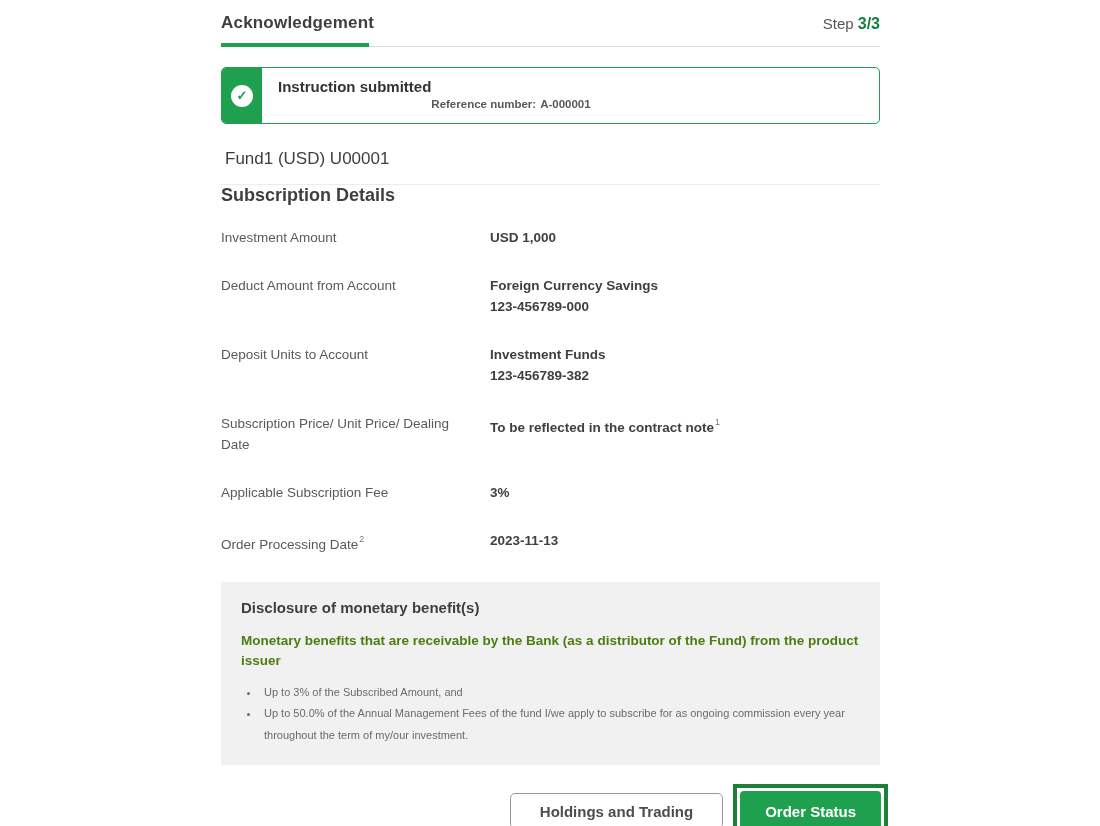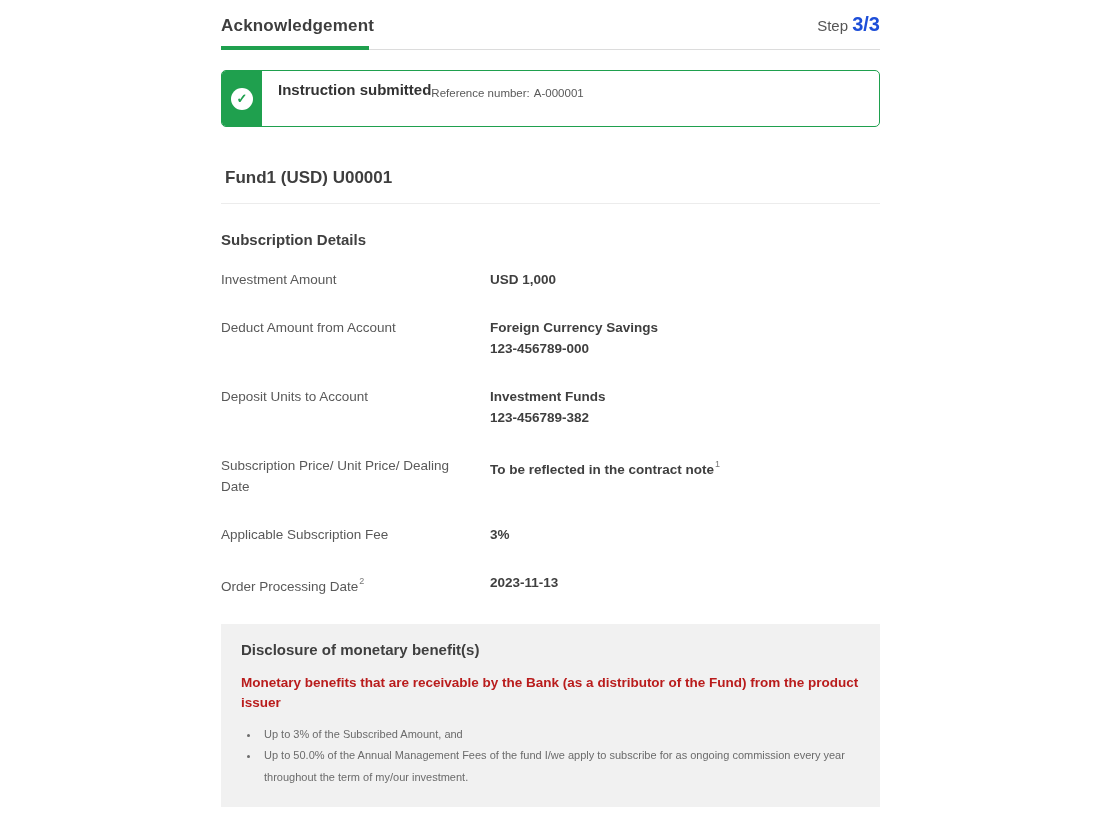--- a/index.html
+++ b/index.html
@@ -4,53 +4,53 @@
 <style>
   * { margin:0; padding:0; box-sizing:border-box; }
   html,body { width:1100px; height:826px; background:#ffffff; overflow:hidden;
     font-family:"Liberation Sans", sans-serif; }
   .container { margin-left:221px; width:659px; padding-top:13px; }
 
   
   .hdr-row { display:flex; justify-content:space-between; align-items:flex-end;text-align:right; }
   .page-title { font-size:17px; font-weight:700; color:#3e3e3e; letter-spacing:.2px; }
   .step { font-size:15px; color:#555; }
-  .step b { font-size:20px; color:#1d4ed8; }
+  .step b { font-size:16px; color:#15803d; }
   .hdr-rule { position:relative; margin-top:10px; height:4px; }
   .hdr-rule .gray { position:absolute; left:0; right:0; bottom:0; height:1px; background:#dcdcdc; }
   .hdr-rule .green { position:absolute; left:0; top:0; width:148px; height:4px; background:#1FA04E; }
 
   
   .banner { margin-top:20px; display:flex; height:57px; border:1px solid #1FA04E;
     border-radius:5px; overflow:hidden; background:#fff; }
   .banner-strip { width:40px; background:#1FA04E; display:flex; align-items:center; justify-content:center; flex:0 0 40px; }
   .check-circle { width:22px; height:22px; border-radius:50%; background:#fff; color:#1FA04E;
     display:flex; align-items:center; justify-content:center; font-size:13px; font-weight:700; }
   .banner-body { padding:10px 16px; display:flex; flex-direction:row; justify-content:center; }
   .banner-title { font-size:15px; font-weight:700; color:#333; }
-  .banner-ref { margin-top:6px; font-size:11.5px; color:#595959; }
+  .banner-ref { margin-top:20px; font-size:11.5px; color:#595959;font-weight:bold; }
   .banner-ref .val { margin-left:4px; }
 
   
-  .fund-title { margin-top:41px; padding-left:4px; font-size:17px; font-weight:700; color:#3e3e3e; }
+  .fund-title { margin-top:25px; padding-left:4px; font-size:17px; font-weight:400; color:#3e3e3e; }
   .divider { margin-top:15px; border-top:1px solid #ececec; }
 
   
-  .section-heading { margin-top:27px; font-size:15px; font-weight:700; color:#3f3f3f; }
+  .section-heading { font-size:18px; font-weight:700; color:#3f3f3f; }
   .rows { margin-top:21px; }
   .row { display:flex; margin-bottom:27px; }
   .row-label { width:269px; flex:0 0 269px; padding-right:24px; font-size:13.5px;
     line-height:21px; color:#595959; }
   .row-value { font-size:13.5px; line-height:21px; font-weight:700; color:#3f3f3f; }
   sup.note { font-size:9px; color:#777; position:relative; top:-1px; font-weight:400; margin-left:1px; }
 
   
   .disclosure { margin-top:16px; background:#f1f1f1; padding:17px 20px 19px 20px; }
   .disc-heading { font-size:15px; font-weight:700; color:#3f3f3f; }
-  .disc-intro { margin-top:15px; font-size:13.5px; font-weight:700; color:#b91c1c; line-height:20px; }
+  .disc-intro { margin-top:15px; font-size:13.5px; font-weight:700; color:#4d7c0f; line-height:20px; }
   .disclosure ul { margin-top:11px; padding-left:19px; }
   .disclosure li { font-size:11px; color:#6b6b6b; line-height:21.5px; padding-left:4px; }
 
   
   .actions { margin-top:19px; display:flex; justify-content:flex-end; align-items:center; }
   .btn-secondary { height:36px; padding:0 29px; background:#fff; border:1px solid #9b9b9b;
     border-radius:5px; font-family:"Liberation Sans", sans-serif; font-size:15px; font-weight:700;
     color:#4d4d4d; cursor:pointer; }
   .highlight-box { border:4px solid #1E8038; padding:3px; margin-left:10px; margin-right:-8px; }
   .btn-primary { height:40px; padding:0 25px; background:#1FA04E; border:none; border-radius:4px;

